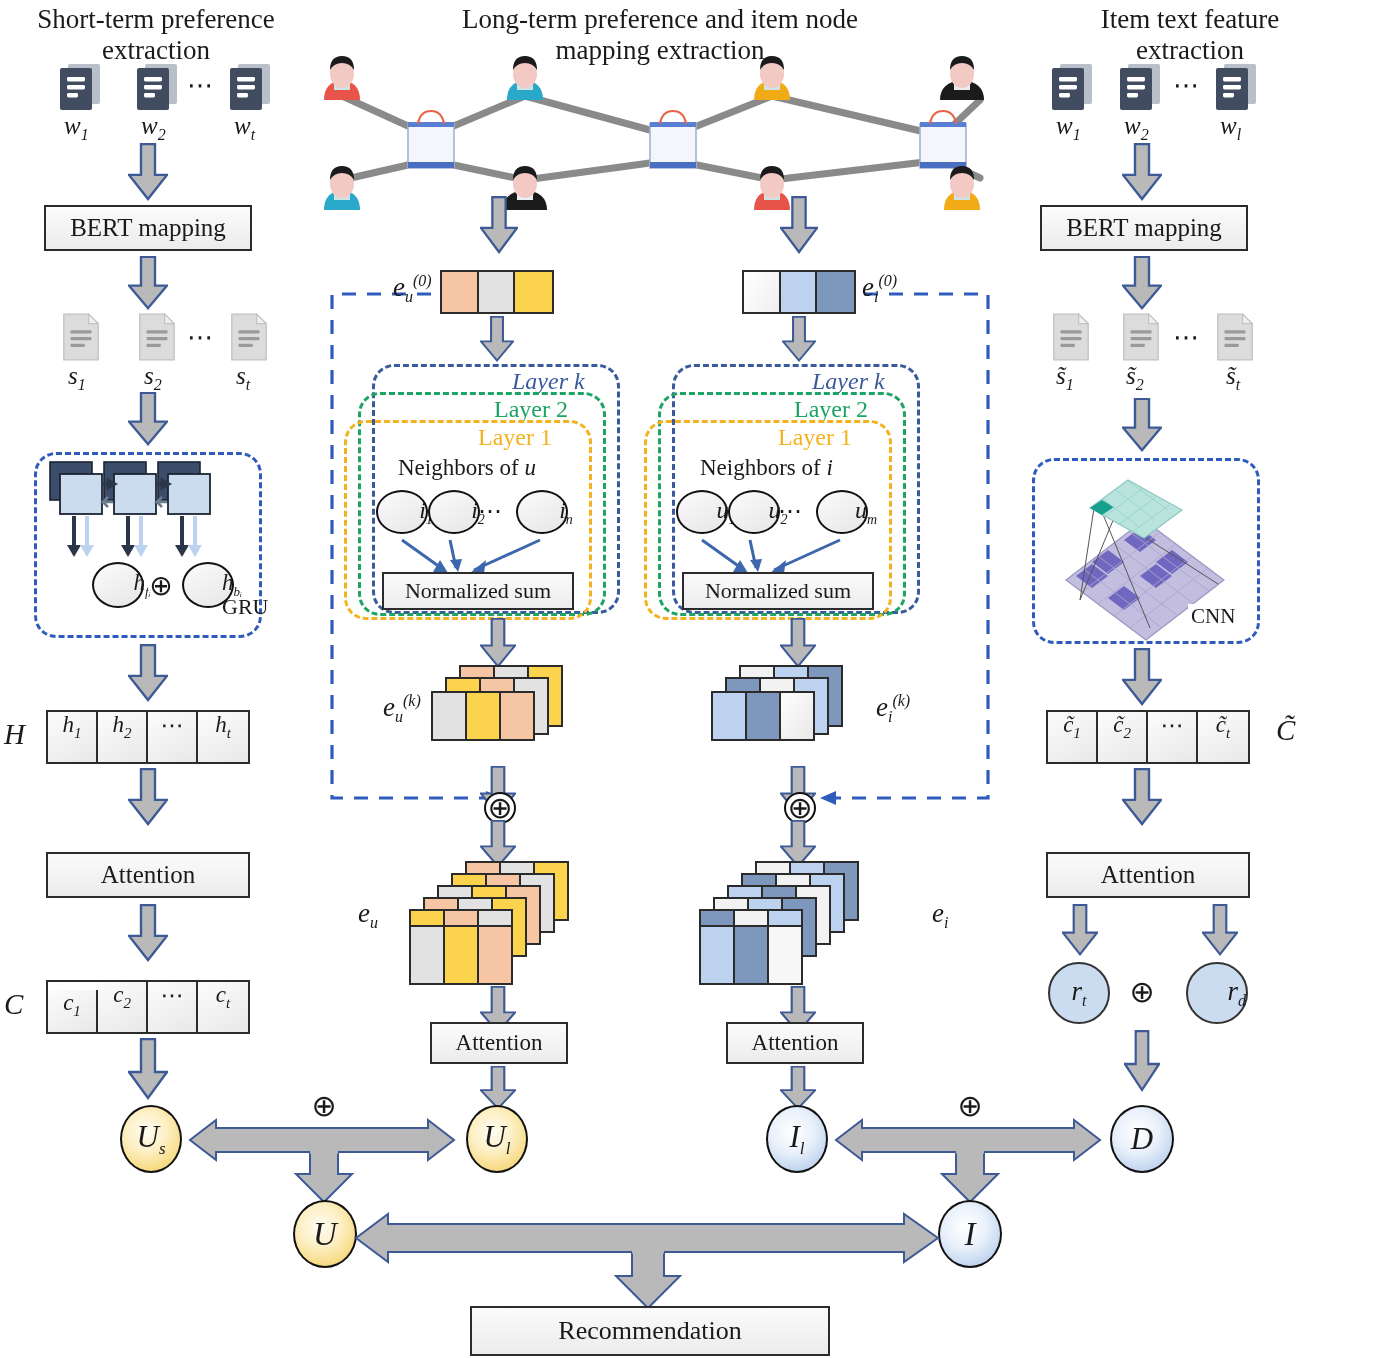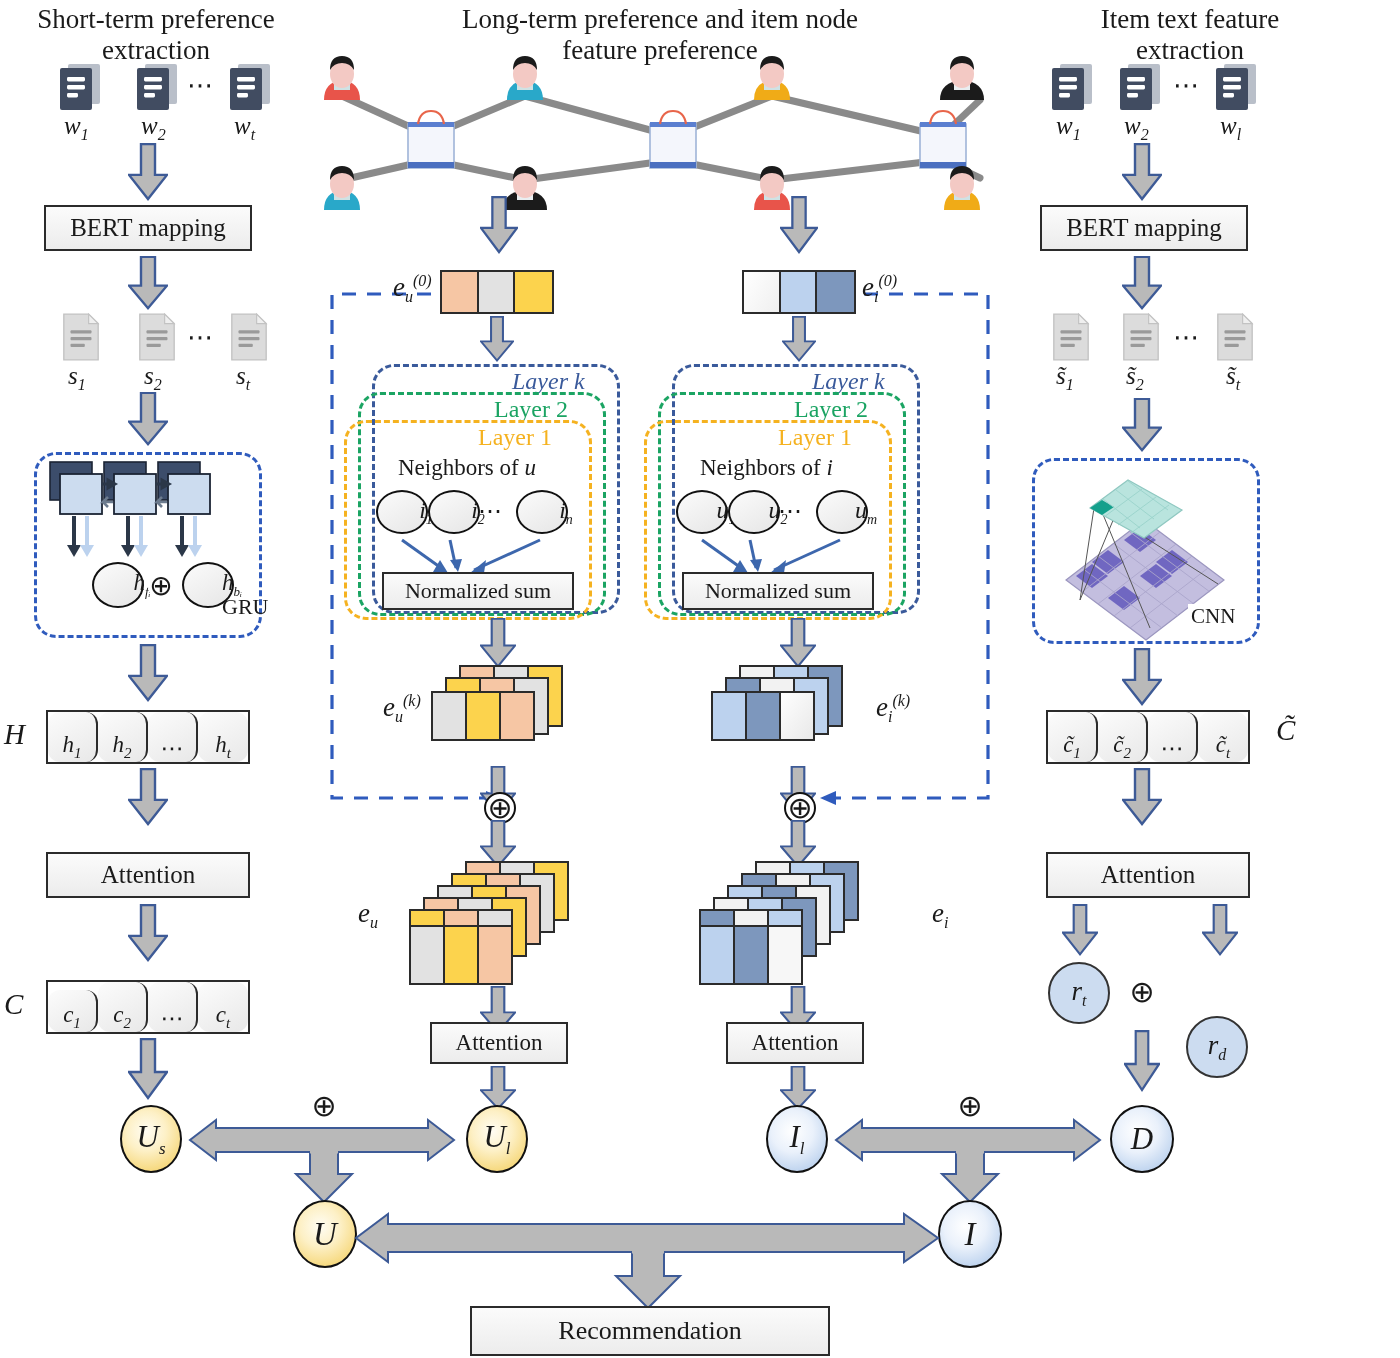--- a/index.html
+++ b/index.html
@@ -10,22 +10,22 @@
   .lbl{font-family:"Liberation Serif",serif;font-style:italic;}
 
   
   .pbox{background:linear-gradient(180deg,#fbfbfb 0%,#ececec 100%);
         border:2.5px solid #2b2b2b;display:flex;align-items:center;justify-content:center;
         font-size:25px;font-family:"Liberation Serif",serif;box-sizing:border-box;}
 
   
   .vec{display:flex;border:2.5px solid #2b2b2b;box-sizing:border-box;}
   .vec > div{border-right:2.5px solid #2b2b2b;box-sizing:border-box;
-             display:flex;align-items:flex-end;justify-content:center;
-             background:linear-gradient(150deg,#fcfcfc 0%,#e8e8e8 100%);font-size:23px;border-radius:12px;}
+             display:flex;align-items:flex-start;justify-content:center;
+             background:linear-gradient(150deg,#fcfcfc 0%,#e8e8e8 100%);font-size:23px;}
   .vec > div:last-child{border-right:none;}
 
   
   .emb{display:flex;border:2.5px solid #2b2b2b;box-sizing:border-box;}
   .emb > div{border-right:2.5px solid #2b2b2b;box-sizing:border-box;}
   .emb > div:last-child{border-right:none;}
 
   
   .dbox{border-style:dashed;border-width:3px;border-radius:22px;box-sizing:border-box;background:transparent;}
 
@@ -223,21 +223,21 @@
 <svg class="abs" style="left:128px;top:1038px" width="40" height="62">
     <use href="#arw-down"></use>
   </svg>
 
 <div class="abs circ ycirc" style="left:120px;top:1105px;width:62px;height:68px;font-size:31px;">
   <span class="lbl"><span>U</span><sub style="font-size:17px">s</sub></span>
 </div>
 
 <div class="abs ttl" style="left:360px;top:4px;width:600px;">
   <div>Long-term preference and item node</div>
-  <div>feature preference</div>
+  <div>mapping extraction</div>
 </div>
 
 <svg class="abs" style="left:320px;top:52px" width="680" height="158">
   <g stroke="#8a8a8a" stroke-width="7" fill="none" stroke-linecap="round">
     <path d="M22 44 L110 84"></path>
       <path d="M110 84 L205 44"></path>
     <path d="M205 44 L352 84"></path>
       <path d="M352 84 L452 44"></path>
     <path d="M452 44 L622 84"></path>
       <path d="M622 84 L660 48"></path>
@@ -733,21 +733,21 @@
 <svg class="abs" style="left:1202px;top:904px" width="36" height="52">
     <use href="#arw-down"></use>
   </svg>
 
 <div class="abs circ flatb" style="left:1048px;top:962px;width:62px;height:62px;font-size:27px;border-color:#333;">
   <span class="lbl"><span>r</span><sub style="font-size:16px">t</sub></span>
 </div>
 <div class="abs oplus" style="left:1128px;top:978px;width:28px;height:28px;border:none;">
   <span style="font-size:30px;line-height:28px;">⊕</span>
 </div>
-<div class="abs circ flatb" style="left:1186px;top:1016px;width:62px;height:62px;font-size:27px;border-color:#333;">
+<div class="abs circ flatb" style="left:1186px;top:962px;width:62px;height:62px;font-size:27px;border-color:#333;justify-content:flex-end;">
   <span class="lbl"><span>r</span><sub style="font-size:16px">d</sub></span>
 </div>
 
 <svg class="abs" style="left:1124px;top:1030px" width="36" height="62">
     <use href="#arw-down"></use>
   </svg>
 
 <div class="abs circ bcirc" style="left:1110px;top:1105px;width:64px;height:68px;font-size:31px;">
   <span class="lbl">D</span>
 </div>

